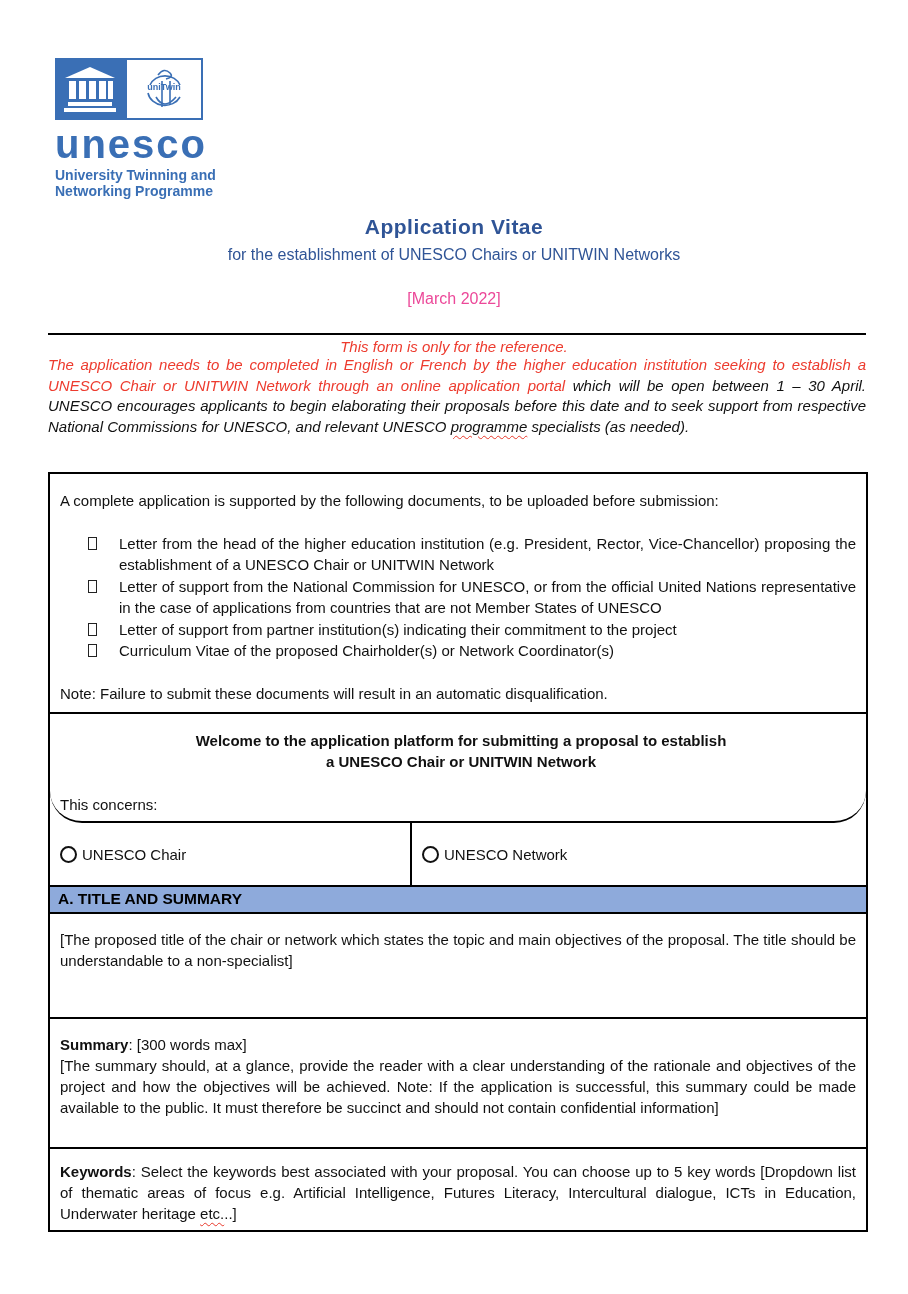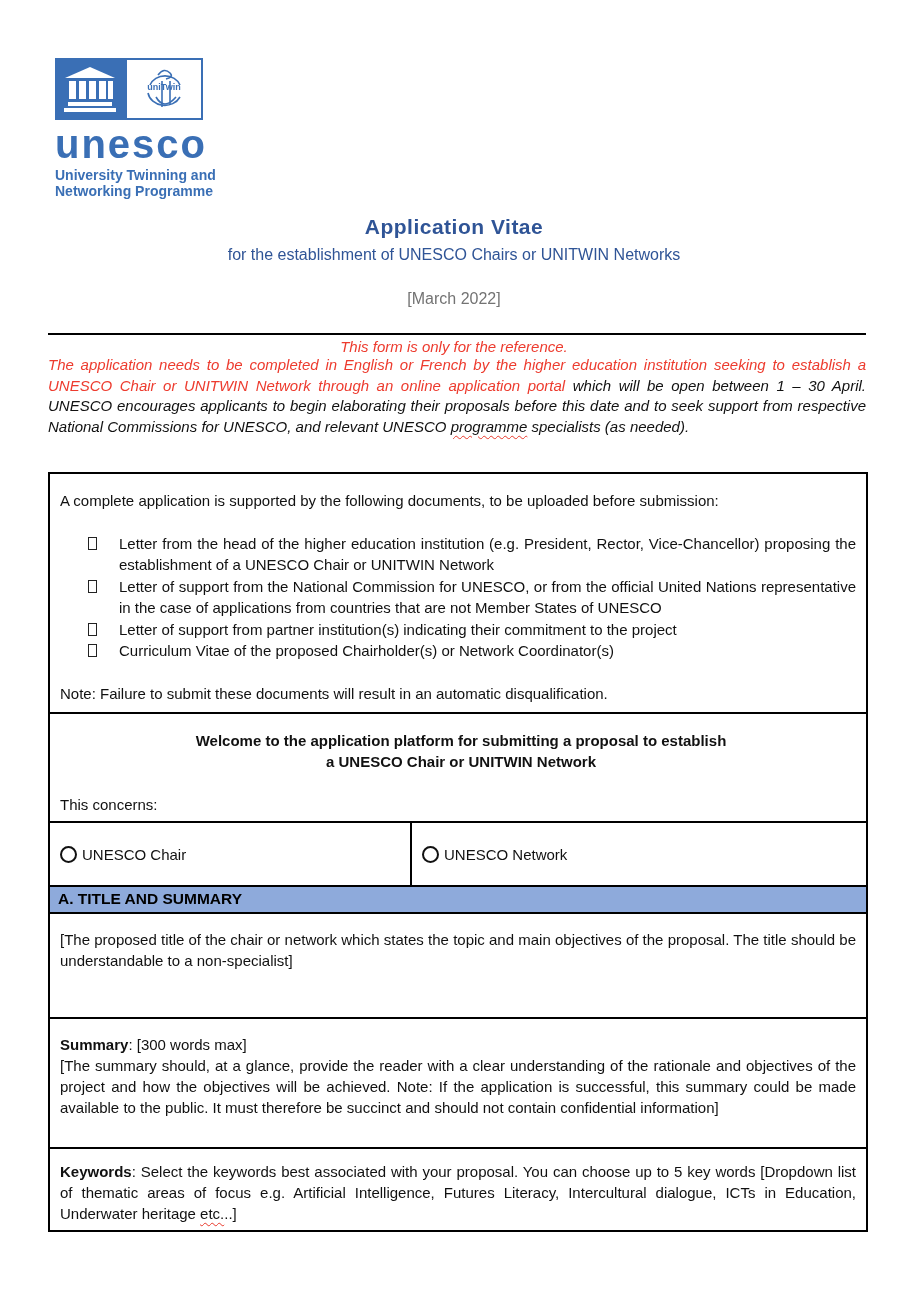--- a/index.html
+++ b/index.html
@@ -15,39 +15,39 @@
   
   .logo-block { padding-top:58px; margin-left:55px; width:230px; }
   .logo-boxes { display:flex; height:62px; }
   .temple-box { width:70px; height:62px; background:#3a6fb5; display:flex; align-items:center; justify-content:center; }
   .unitwin-box { width:78px; height:62px; background:#ffffff; border:2px solid #3a6fb5; display:flex; align-items:center; justify-content:center; }
   .wordmark { color:#3a6fb5; font-weight:bold; font-size:40px; line-height:42px; margin-top:3px; letter-spacing:2px; }
   .program { color:#3a6fb5; font-weight:bold; font-size:14px; line-height:16px; margin-top:2px; }
   
   .doc-title { margin-top:16px; text-align:center; font-size:21px; font-weight:bold; color:#2f5496; letter-spacing:0.5px; }
   .doc-subtitle { margin-top:7px; text-align:center; font-size:16px; color:#2f5496; }
-  .doc-date { margin-top:26px; text-align:center; font-size:16px; color:#737373; }
+  .doc-date { margin-top:26px; text-align:center; font-size:16px; color:#ec4899; }
   .rule { margin:25px 42px 0 48px; border:none; border-top:2px solid #000; }
   
   .notice-center { margin-top:3px; text-align:center; font-size:15px; font-style:italic; color:#ed3b2e; }
   .notice-body { margin:0 42px 0 48px; font-size:15px; font-style:italic; line-height:20.5px; text-align:justify; }
   .red { color:#ed3b2e; }
   .squiggle { text-decoration-line:underline; text-decoration-style:wavy; text-decoration-color:#e8392b; text-decoration-thickness:1px; text-underline-offset:3px; }
   
   .form-table { margin:35px 40px 0 48px; border:2px solid #000; }
   .row { border-bottom:2px solid #000; font-size:15px; }
   .row:last-child { border-bottom:none; }
   .row-docs { min-height:233px; padding:16px 10px 8px 10px; line-height:21.5px; }
   .docs-intro { margin-bottom:21px; }
   .docs-list { list-style:none; margin:21px 0 0 0; }
   .docs-list li { display:flex; margin:0 0 0 28px; text-align:justify; }
   .checkbox-glyph { flex:0 0 auto; display:inline-block; width:9px; height:13px; border:1.2px solid #222; margin:4px 0 0 0; }
   .docs-list li .item-text { padding-left:22px; }
   .docs-note { margin-top:21px; }
-  .row-welcome { min-height:106px; padding:16px 4px 6px 10px; line-height:21px; }
+  .row-welcome { min-height:106px; padding:16px 4px 6px 10px; line-height:21px;border-radius:32px; }
   .welcome-line { text-align:center; font-weight:bold; }
   .concerns { margin-top:22px; }
   .row-type { min-height:64px; display:flex; padding:0; }
   .type-cell { display:flex; align-items:center; padding-left:10px; }
   .type-cell.left { width:362px; border-right:2px solid #000; }
   .type-cell.right { flex:1; }
   .radio-glyph { display:inline-block; width:17px; height:17px; border:2px solid #111; border-radius:50%; margin-right:5px; background:#fff; }
   .row-header-a { background:#8eaadb; font-weight:bold; font-size:15.5px; padding:2px 8px 3px 8px; line-height:20px; color:#000; }
   .row-field { padding:15px 10px 0 10px; line-height:21px; }
   .row-title-field { min-height:105px; }

